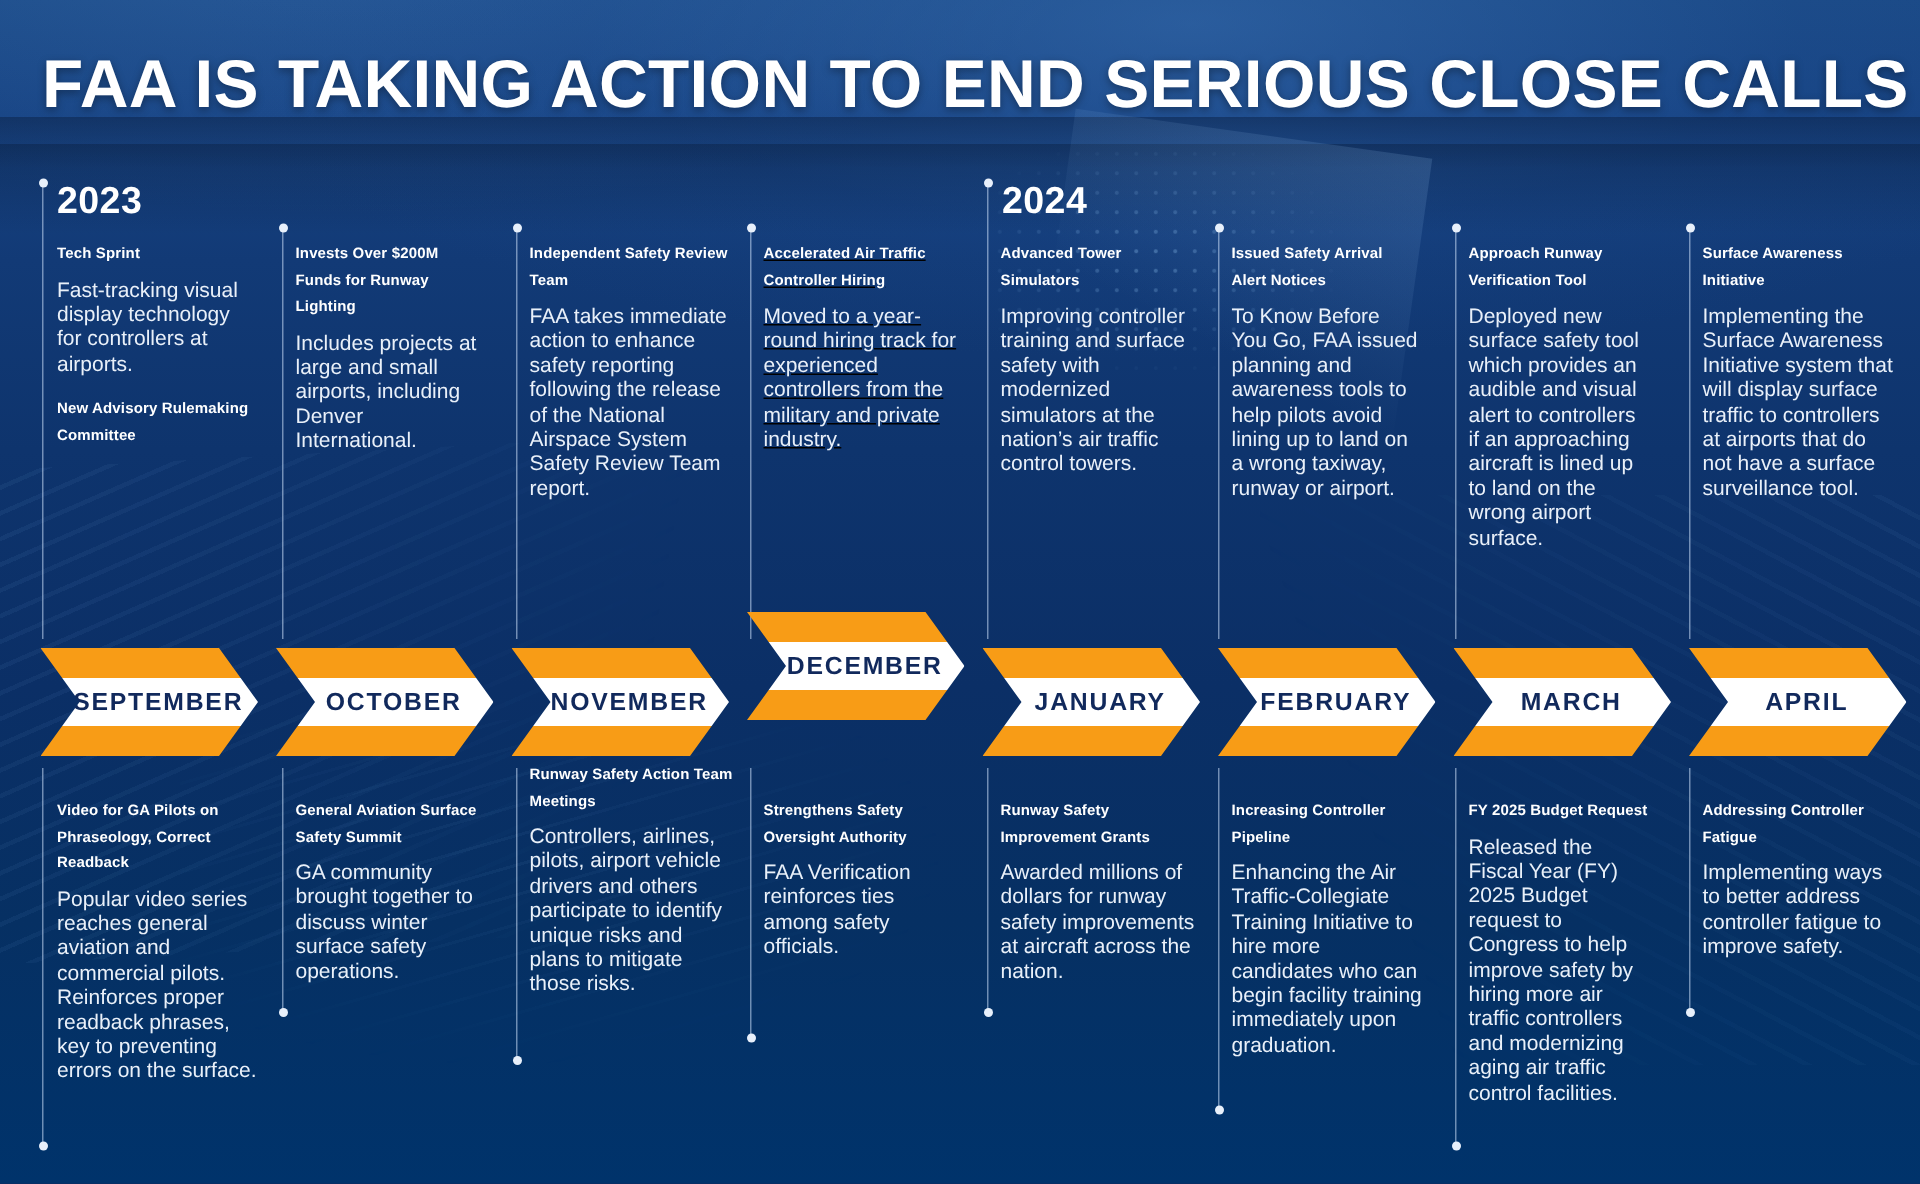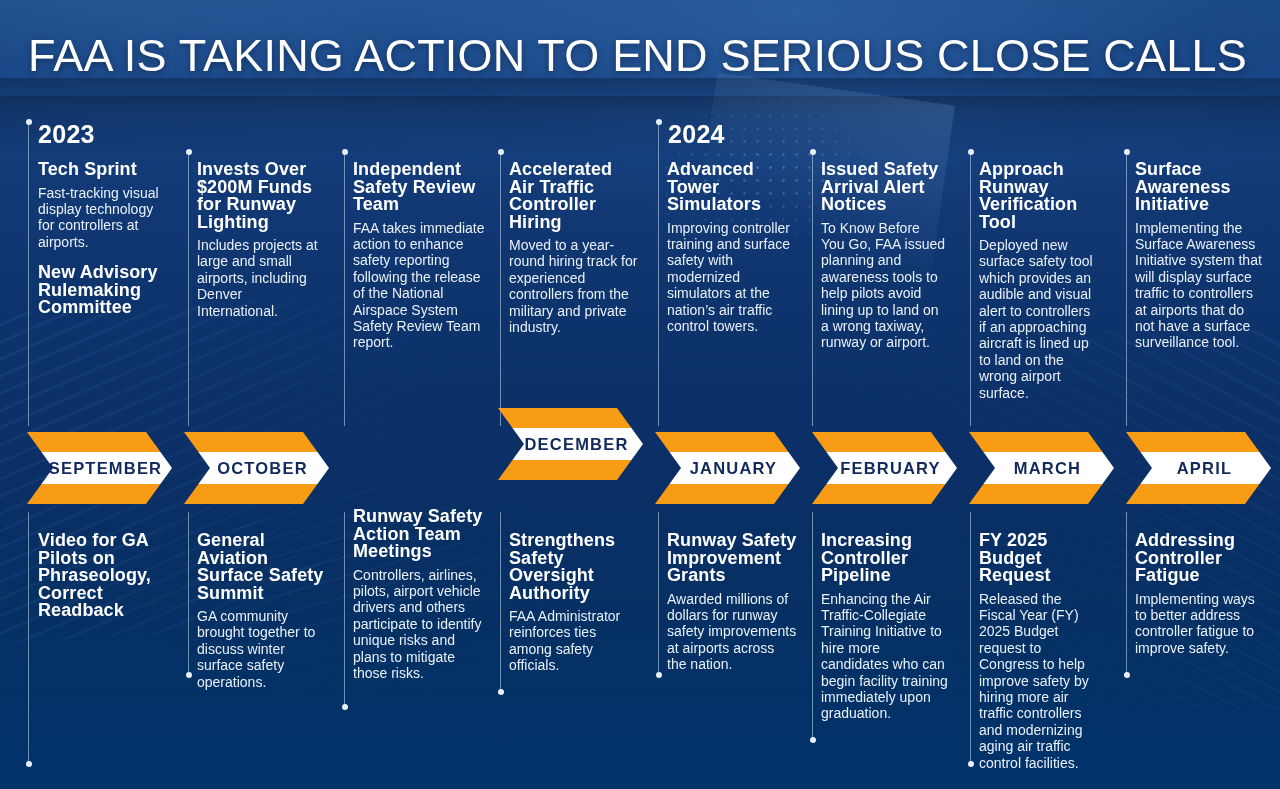--- a/index.html
+++ b/index.html
@@ -62,39 +62,39 @@
   .tex-skyline{
     left:0;top:78px;width:1280px;height:34px;
     background:
       linear-gradient(180deg, rgba(12,36,74,0.55) 0%, rgba(12,36,74,0.0) 100%);
   }
 
   
   #title{
     position:absolute;left:28px;top:28px;width:1240px;
     color:#ffffff;font-size:45px;line-height:56px;letter-spacing:0.2px;
-    font-weight:400;white-space:nowrap;
+    font-weight:700;white-space:nowrap;
     text-shadow:0 2px 6px rgba(0,0,0,0.35);
   }
   .vline{
     position:absolute;width:1px;background:rgba(200,220,245,0.55);
   }
   .vline::before{
     content:"";position:absolute;left:-2.5px;width:6px;height:6px;border-radius:50%;
     background:#e8f0fb;
   }
   .vline.top-dot::before{top:-3px;}
   .vline.bot-dot::before{bottom:-3px;top:auto;}
 
   .yearlbl{
     position:absolute;color:#ffffff;font-size:25px;font-weight:bold;letter-spacing:0.3px;
   }
   .card{position:absolute;}
   .card h3{
-    margin:0 0 6px 0;color:#ffffff;font-size:18px;line-height:17.5px;
+    margin:0 0 6px 0;color:#ffffff;font-size:10px;line-height:17.5px;
     font-weight:bold;letter-spacing:0.1px;
   }
   .card h3.second{margin-top:14px;}
   .card p{
     margin:0;color:#e9f0f9;font-size:14px;line-height:16.4px;font-weight:400;
   }
   .card p + h3{margin-top:14px;}
 
   
   .chev{
@@ -144,21 +144,21 @@
     <p>Includes projects at large and small airports, including Denver International.</p>
   </div>
 
   <div class="vline top-dot" style="left:344px;top:152px;height:274px;"></div>
   <div class="card" style="left:353px;top:161px;width:138px;">
     <h3>Independent Safety Review Team</h3>
     <p>FAA takes immediate action to enhance safety reporting following the release of the National Airspace System Safety Review Team report.</p>
   </div>
 
   <div class="vline top-dot" style="left:500px;top:152px;height:274px;"></div>
-  <div class="card" style="left:509px;top:161px;width:132px;">
+  <div class="card" style="left:509px;top:161px;width:132px;text-decoration:underline;">
     <h3>Accelerated Air Traffic Controller Hiring</h3>
     <p>Moved to a year-round hiring track for experienced controllers from the military and private industry.</p>
   </div>
 
   <div class="vline top-dot" style="left:658px;top:122px;height:304px;"></div>
   <div class="card" style="left:667px;top:161px;width:130px;">
     <h3>Advanced Tower Simulators</h3>
     <p>Improving controller training and surface safety with modernized simulators at the nation’s air traffic control towers.</p>
   </div>
 
@@ -179,63 +179,67 @@
     <h3>Surface Awareness Initiative</h3>
     <p>Implementing the Surface Awareness Initiative system that will display surface traffic to controllers at airports that do not have a surface surveillance tool.</p>
   </div>
 
   <div class="chev" style="left:184px;top:432px;width:145px;">
     <span>OCTOBER</span>
   </div>
   <div class="chev" style="left:27px;top:432px;width:145px;">
     <span>SEPTEMBER</span>
   </div>
+  <div class="chev" style="left:341px;top:432px;width:145px;">
+    <span>NOVEMBER</span>
+  </div>
   <div class="chev" style="left:498px;top:408px;width:145px;">
     <span>DECEMBER</span>
   </div>
   <div class="chev" style="left:655px;top:432px;width:145px;">
     <span>JANUARY</span>
   </div>
   <div class="chev" style="left:812px;top:432px;width:145px;">
     <span>FEBRUARY</span>
   </div>
   <div class="chev" style="left:969px;top:432px;width:145px;">
     <span>MARCH</span>
   </div>
   <div class="chev" style="left:1126px;top:432px;width:145px;">
     <span>APRIL</span>
   </div>
 
   <div class="vline bot-dot" style="left:28px;top:512px;height:252px;"></div>
   <div class="card" style="left:38px;top:532px;width:136px;">
     <h3>Video for GA Pilots on Phraseology, Correct Readback</h3>
+    <p>Popular video series reaches general aviation and commercial pilots. Reinforces proper readback phrases, key to preventing errors on the surface.</p>
   </div>
 
   <div class="vline bot-dot" style="left:188px;top:512px;height:163px;"></div>
   <div class="card" style="left:197px;top:532px;width:128px;">
     <h3>General Aviation Surface Safety Summit</h3>
     <p>GA community brought together to discuss winter surface safety operations.</p>
   </div>
 
   <div class="vline bot-dot" style="left:344px;top:512px;height:195px;"></div>
   <div class="card" style="left:353px;top:508px;width:136px;">
     <h3>Runway Safety Action Team Meetings</h3>
     <p>Controllers, airlines, pilots, airport vehicle drivers and others participate to identify unique risks and plans to mitigate those risks.</p>
   </div>
 
   <div class="vline bot-dot" style="left:500px;top:512px;height:180px;"></div>
   <div class="card" style="left:509px;top:532px;width:130px;">
     <h3>Strengthens Safety Oversight Authority</h3>
-    <p>FAA Administrator reinforces ties among safety officials.</p>
+    <p>FAA Verification reinforces ties among safety officials.</p>
   </div>
 
   <div class="vline bot-dot" style="left:658px;top:512px;height:163px;"></div>
   <div class="card" style="left:667px;top:532px;width:130px;">
     <h3>Runway Safety Improvement Grants</h3>
-    <p>Awarded millions of dollars for runway safety improvements at airports across the nation.</p>
+    <p>Awarded millions of dollars for runway safety improvements at aircraft across the nation.</p>
   </div>
 
   <div class="vline bot-dot" style="left:812px;top:512px;height:228px;"></div>
   <div class="card" style="left:821px;top:532px;width:128px;">
     <h3>Increasing Controller Pipeline</h3>
     <p>Enhancing the Air Traffic-Collegiate Training Initiative to hire more candidates who can begin facility training immediately upon graduation.</p>
   </div>
 
   <div class="vline bot-dot" style="left:970px;top:512px;height:252px;"></div>
   <div class="card" style="left:979px;top:532px;width:122px;">

